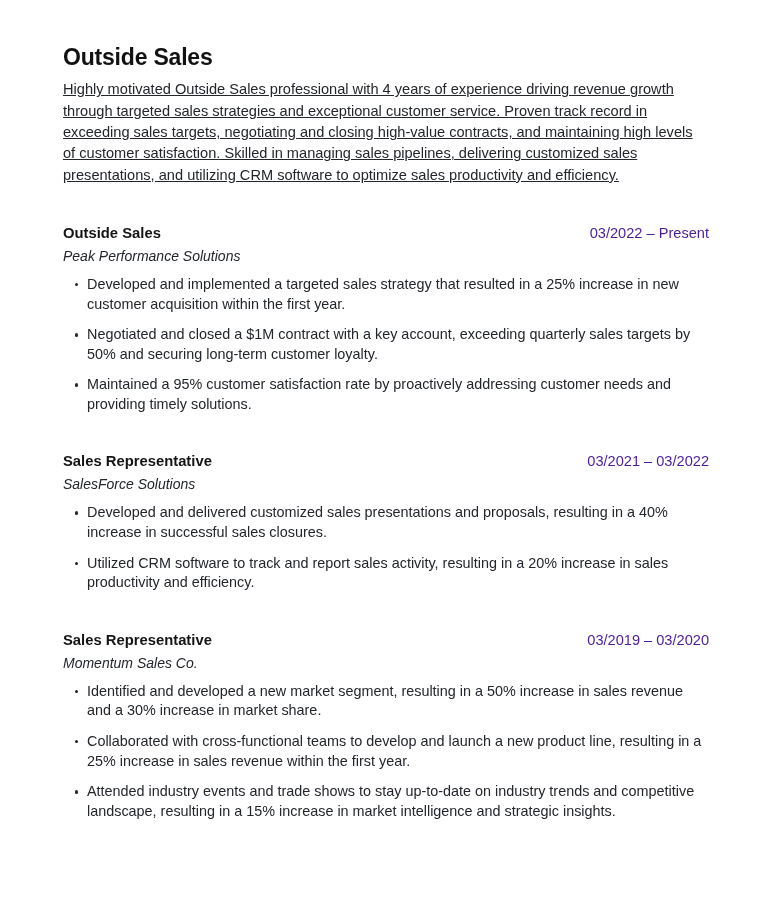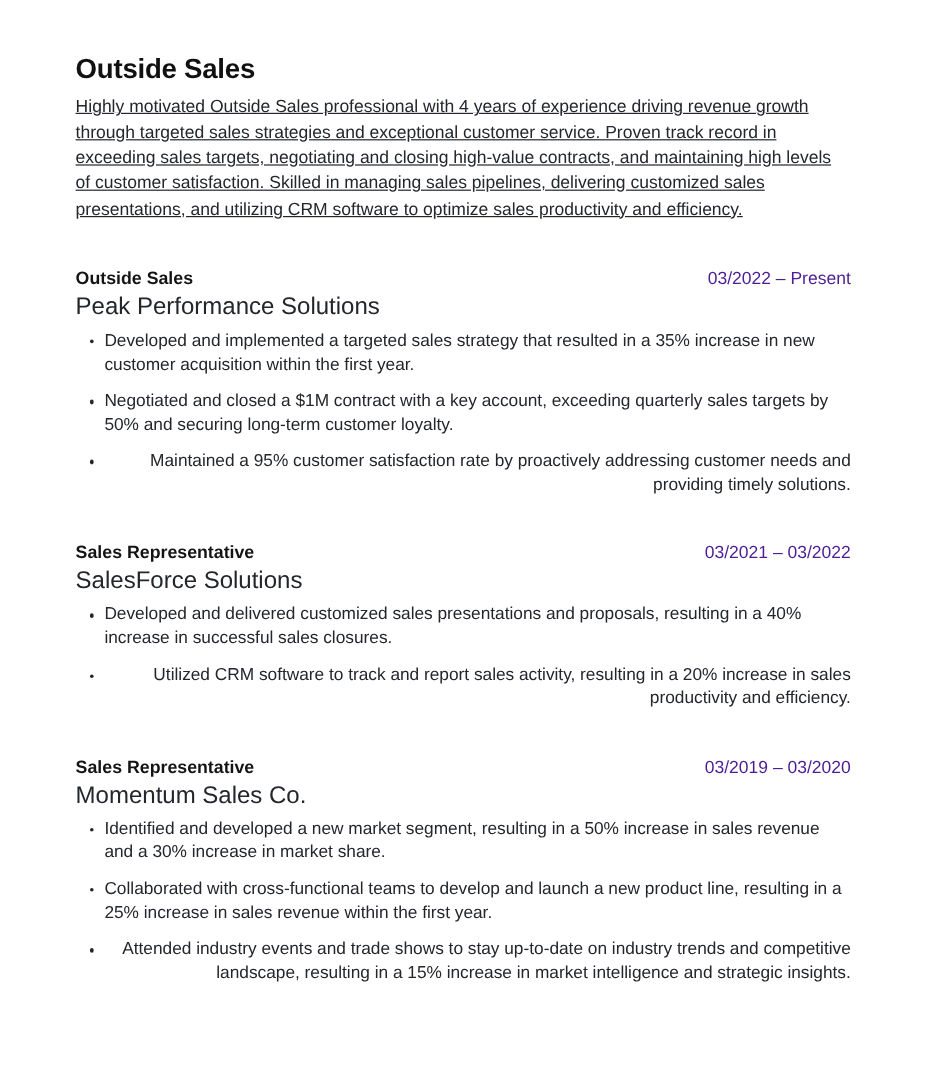--- a/index.html
+++ b/index.html
@@ -69,42 +69,42 @@
     color: #141414;
     line-height: 19px;
   }
   .job-dates {
     font-size: 14.6px;
     color: #4c1d95;
     line-height: 19px;
     white-space: nowrap;
   }
   .job-company {
-    font-size: 20px;
+    font-size: 14px;
     color: #23262b;
     line-height: 19px;
     margin-top: 4px;
+    font-style: italic;
   }
   ul.bullets {
     list-style: none;
     margin: 9px 0 0 0;
     padding: 0;
   }
   ul.bullets li {
     position: relative;
     padding-left: 24px;
     font-size: 14.4px;
     line-height: 19.6px;
     color: #23262b;
     margin-bottom: 11px;
     width: 622px;
   }
   ul.bullets li:last-child {
     margin-bottom: 0;
-    text-align: right;
   }
   ul.bullets li::before {
     content: "";
     position: absolute;
     left: 12px;
     top: 8px;
     width: 3.4px;
     height: 3.4px;
     border-radius: 50%;
     background: #23262b;
@@ -121,21 +121,21 @@
     <p class="summary">Highly motivated Outside Sales professional with 4 years of experience driving revenue growth through targeted sales strategies and exceptional customer service. Proven track record in exceeding sales targets, negotiating and closing high-value contracts, and maintaining high levels of customer satisfaction. Skilled in managing sales pipelines, delivering customized sales presentations, and utilizing CRM software to optimize sales productivity and efficiency.</p>
 
 
     <div class="job">
       <div class="job-head">
         <span class="job-title">Outside Sales</span>
         <span class="job-dates">03/2022 – Present</span>
       </div>
       <div class="job-company">Peak Performance Solutions</div>
       <ul class="bullets">
-        <li>Developed and implemented a targeted sales strategy that resulted in a 35% increase in new customer acquisition within the first year.</li>
+        <li>Developed and implemented a targeted sales strategy that resulted in a 25% increase in new customer acquisition within the first year.</li>
         <li>Negotiated and closed a $1M contract with a key account, exceeding quarterly sales targets by 50% and securing long-term customer loyalty.</li>
         <li>Maintained a 95% customer satisfaction rate by proactively addressing customer needs and providing timely solutions.</li>
       </ul>
     </div>
 
     <div class="job">
       <div class="job-head">
         <span class="job-title">Sales Representative</span>
         <span class="job-dates">03/2021 – 03/2022</span>
       </div>

